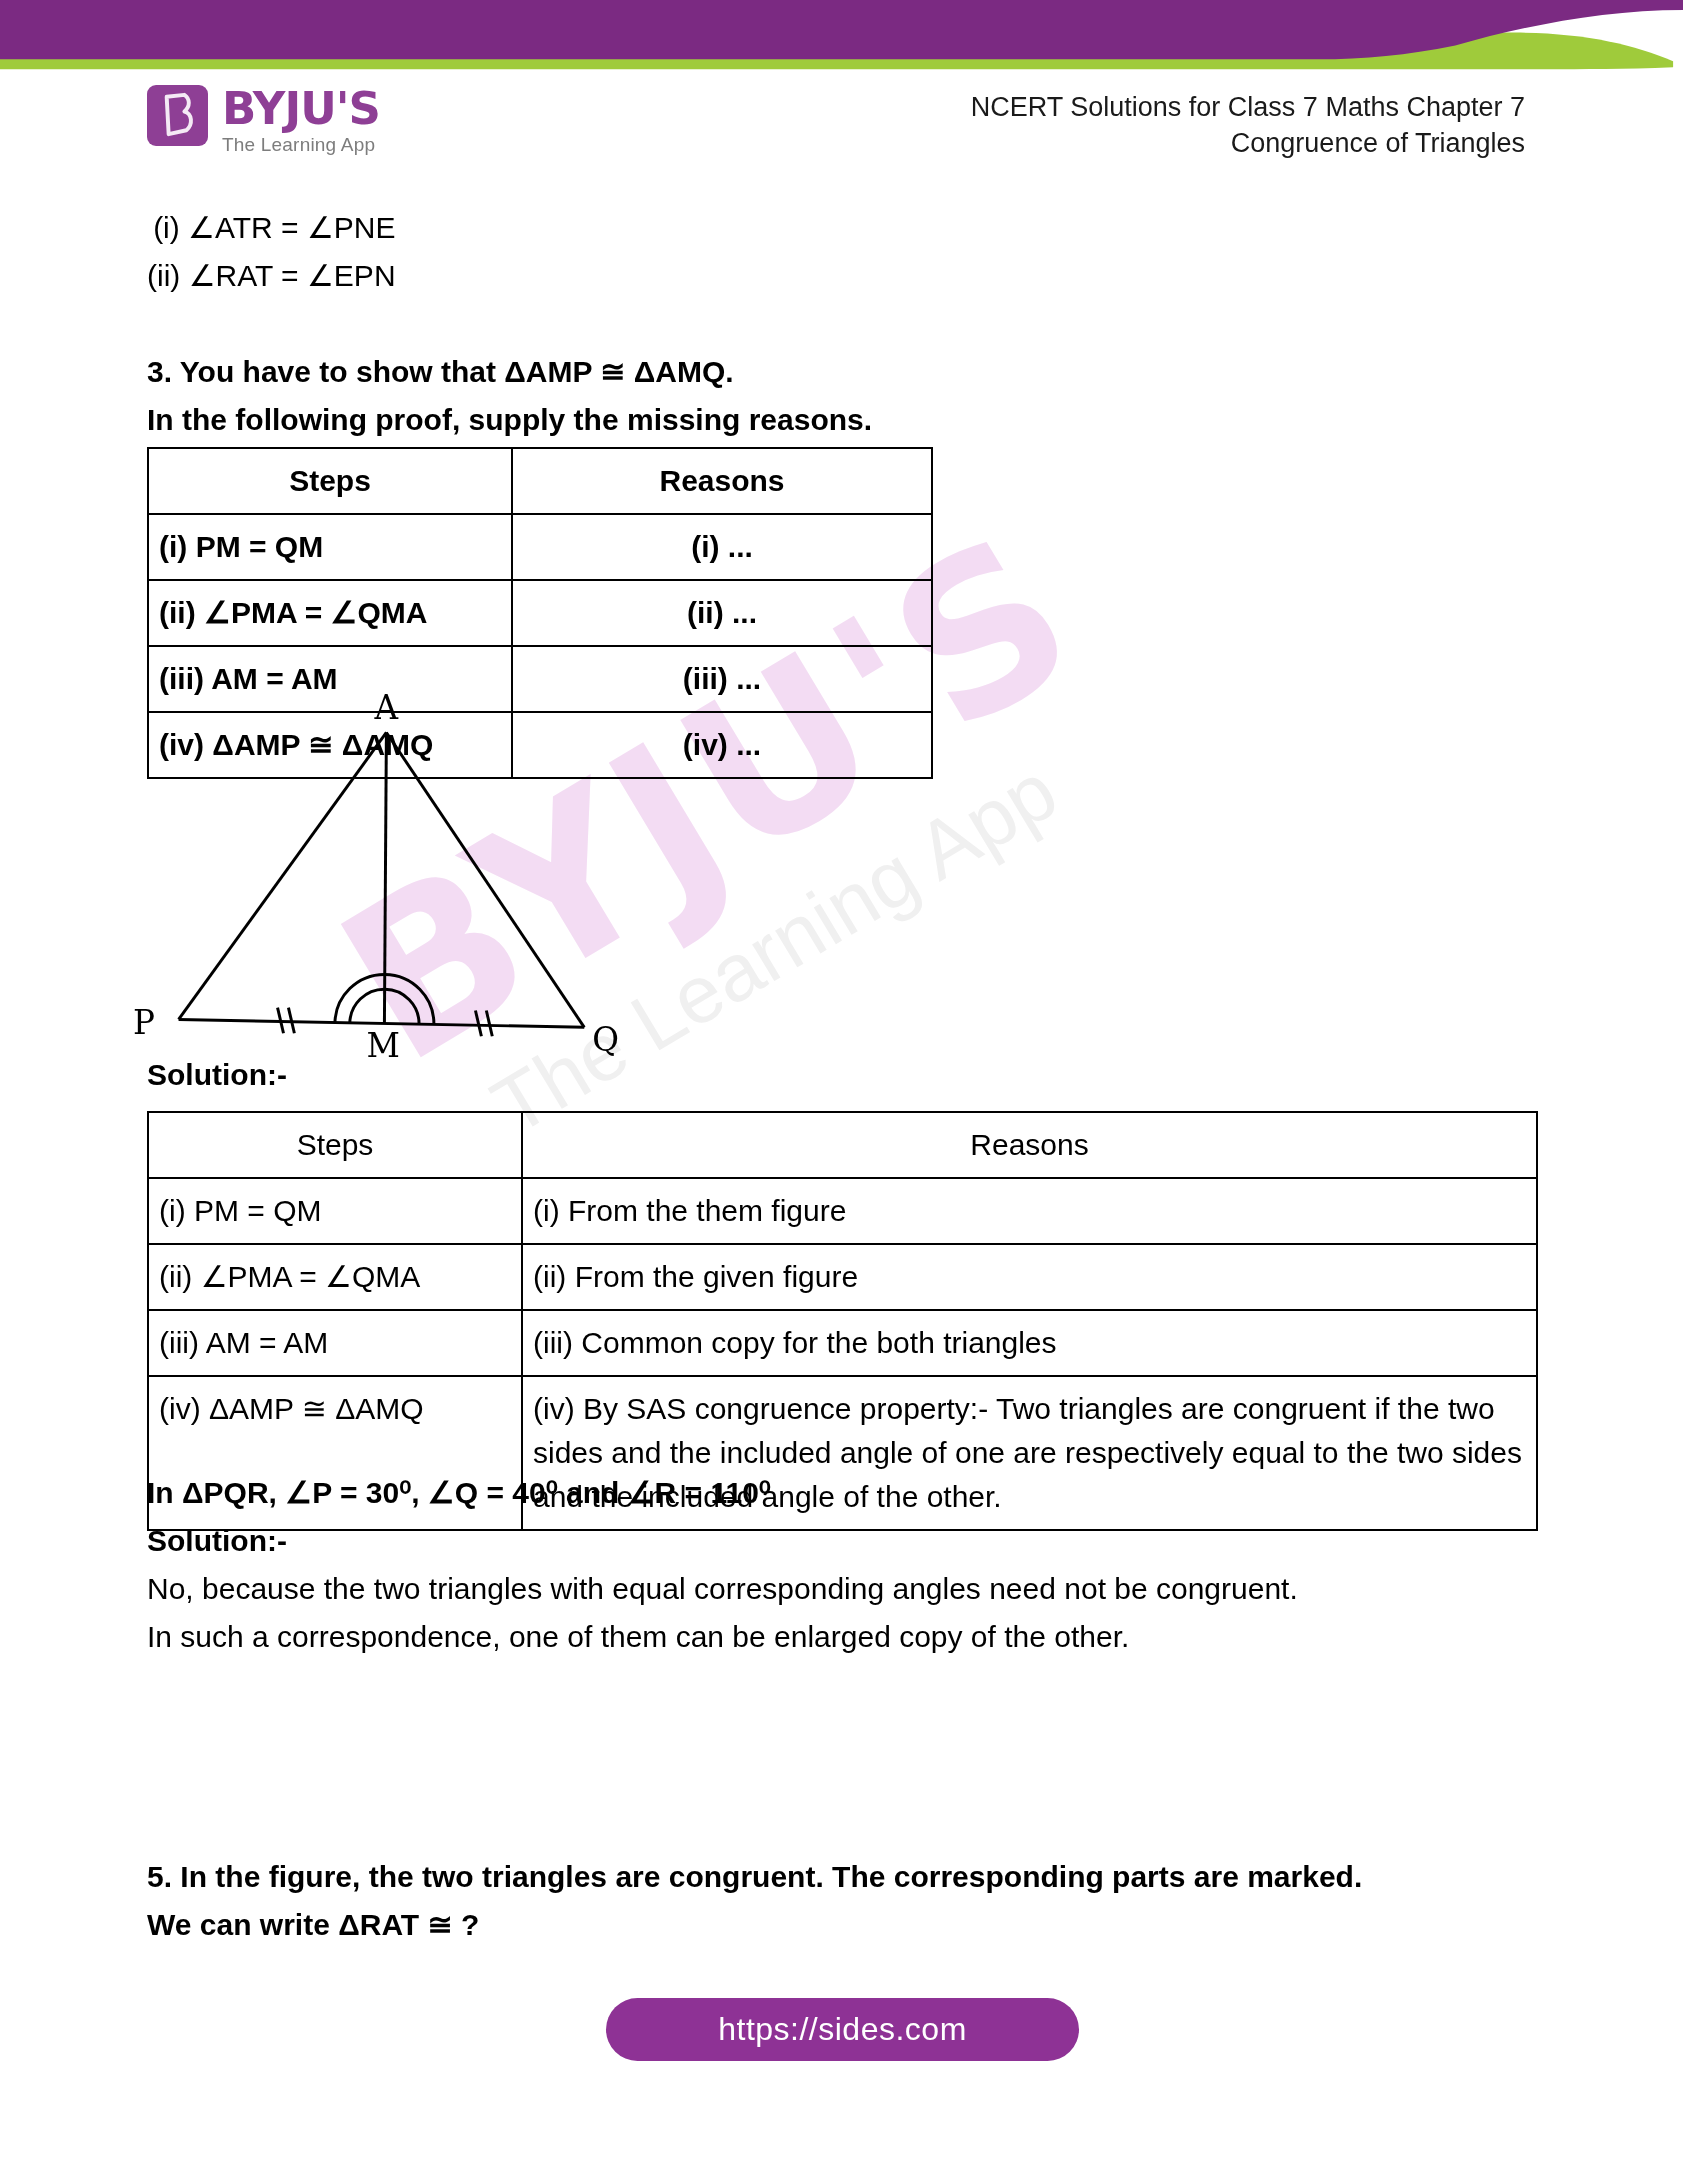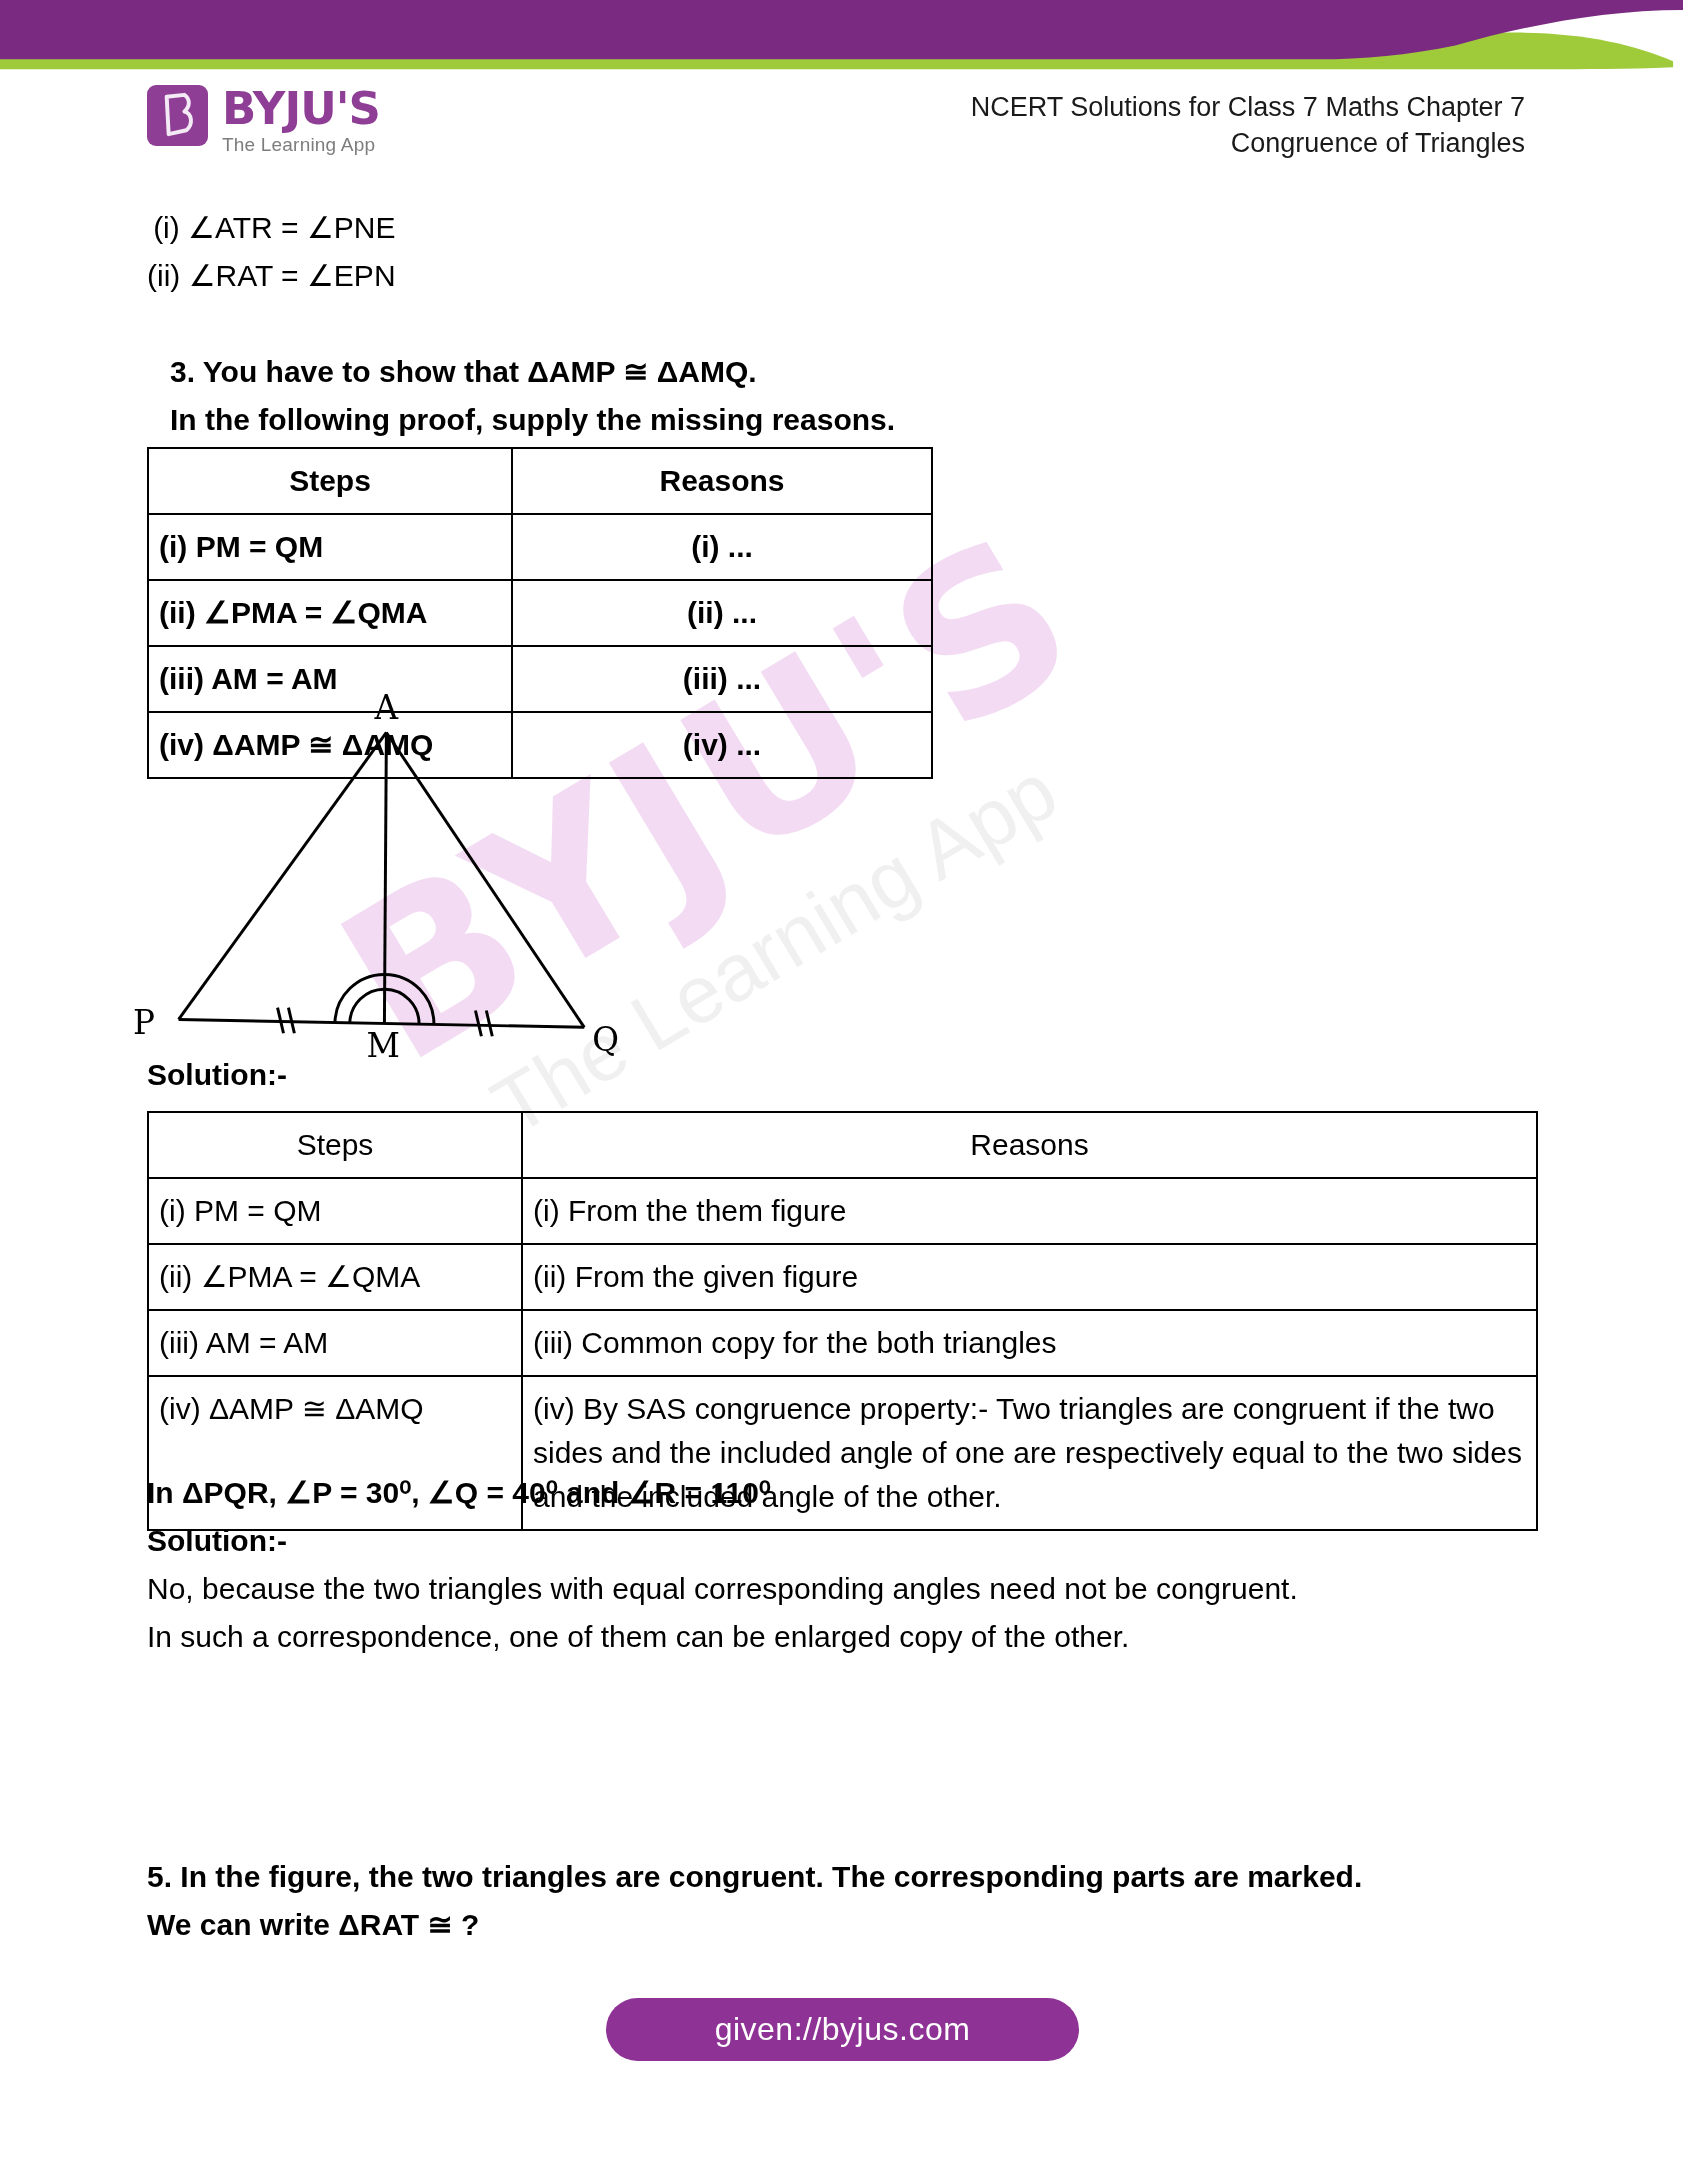--- a/index.html
+++ b/index.html
@@ -165,21 +165,21 @@
   <div id="wm-tag">The Learning App</div>
 </div>
 
 <div id="content">
 
   <div class="blk" style="left:147px; top:204px;text-align:right;">
     <div class="line">(i) ∠ATR = ∠PNE</div>
     <div class="line">(ii) ∠RAT = ∠EPN</div>
   </div>
 
-  <div class="blk" style="left:147px; top:348px;margin-left:23px;">
+  <div class="blk" style="left:147px; top:348px;">
     <div class="line bold">3. You have to show that ΔAMP ≅ ΔAMQ.</div>
     <div class="line bold">In the following proof, supply the missing reasons.</div>
   </div>
 
   <table class="proof" id="table-q3">
     <thead>
       <tr>
         <th class="c-steps">Steps</th>
         <th class="c-reasons">Reasons</th>
       </tr>
@@ -266,15 +266,15 @@
   </div>
 
   <div class="blk" style="left:147px; top:1853px;">
     <div class="line bold">5. In the figure, the two triangles are congruent. The corresponding parts are marked.</div>
     <div class="line bold">We can write ΔRAT ≅ ?</div>
   </div>
 
 </div>
 
 <div id="footer-btn">
-  <span>given://byjus.com</span>
+  <span>https://sides.com</span>
 </div>
 
 
 </body></html>

